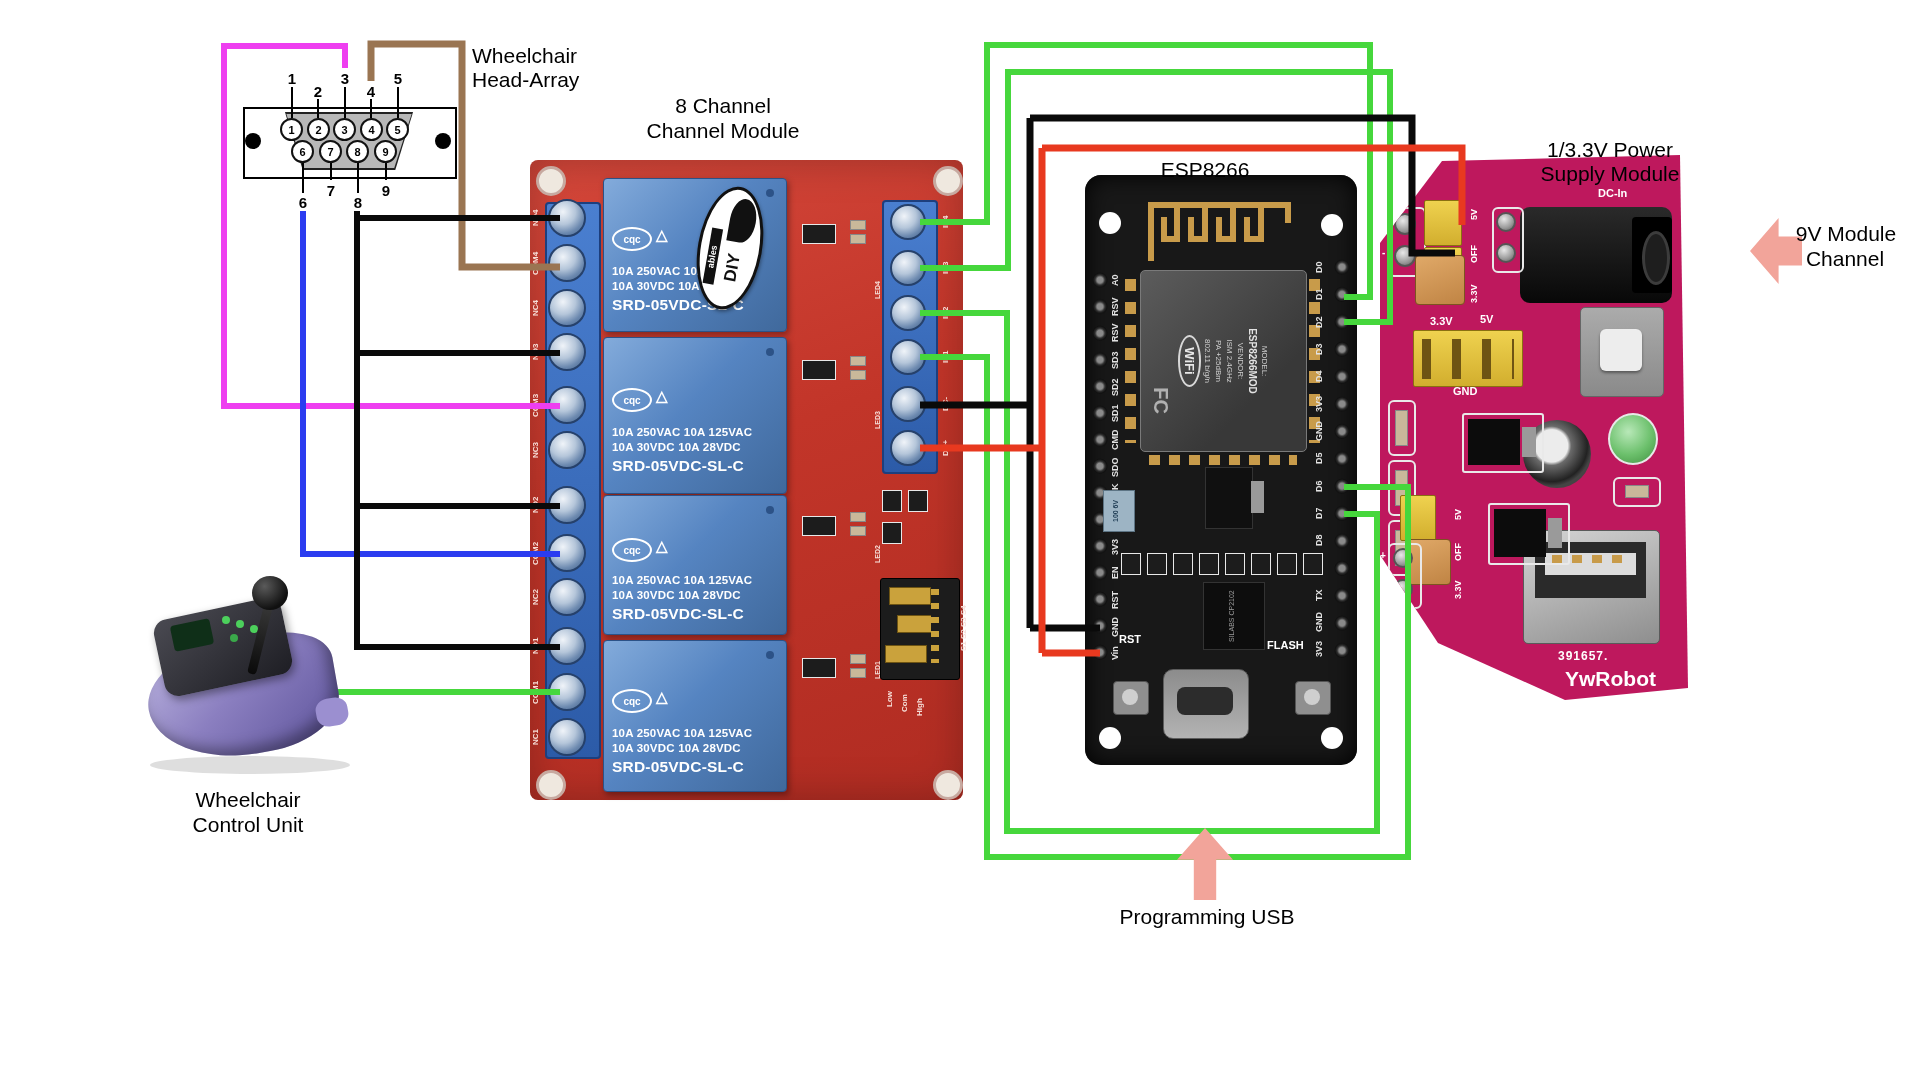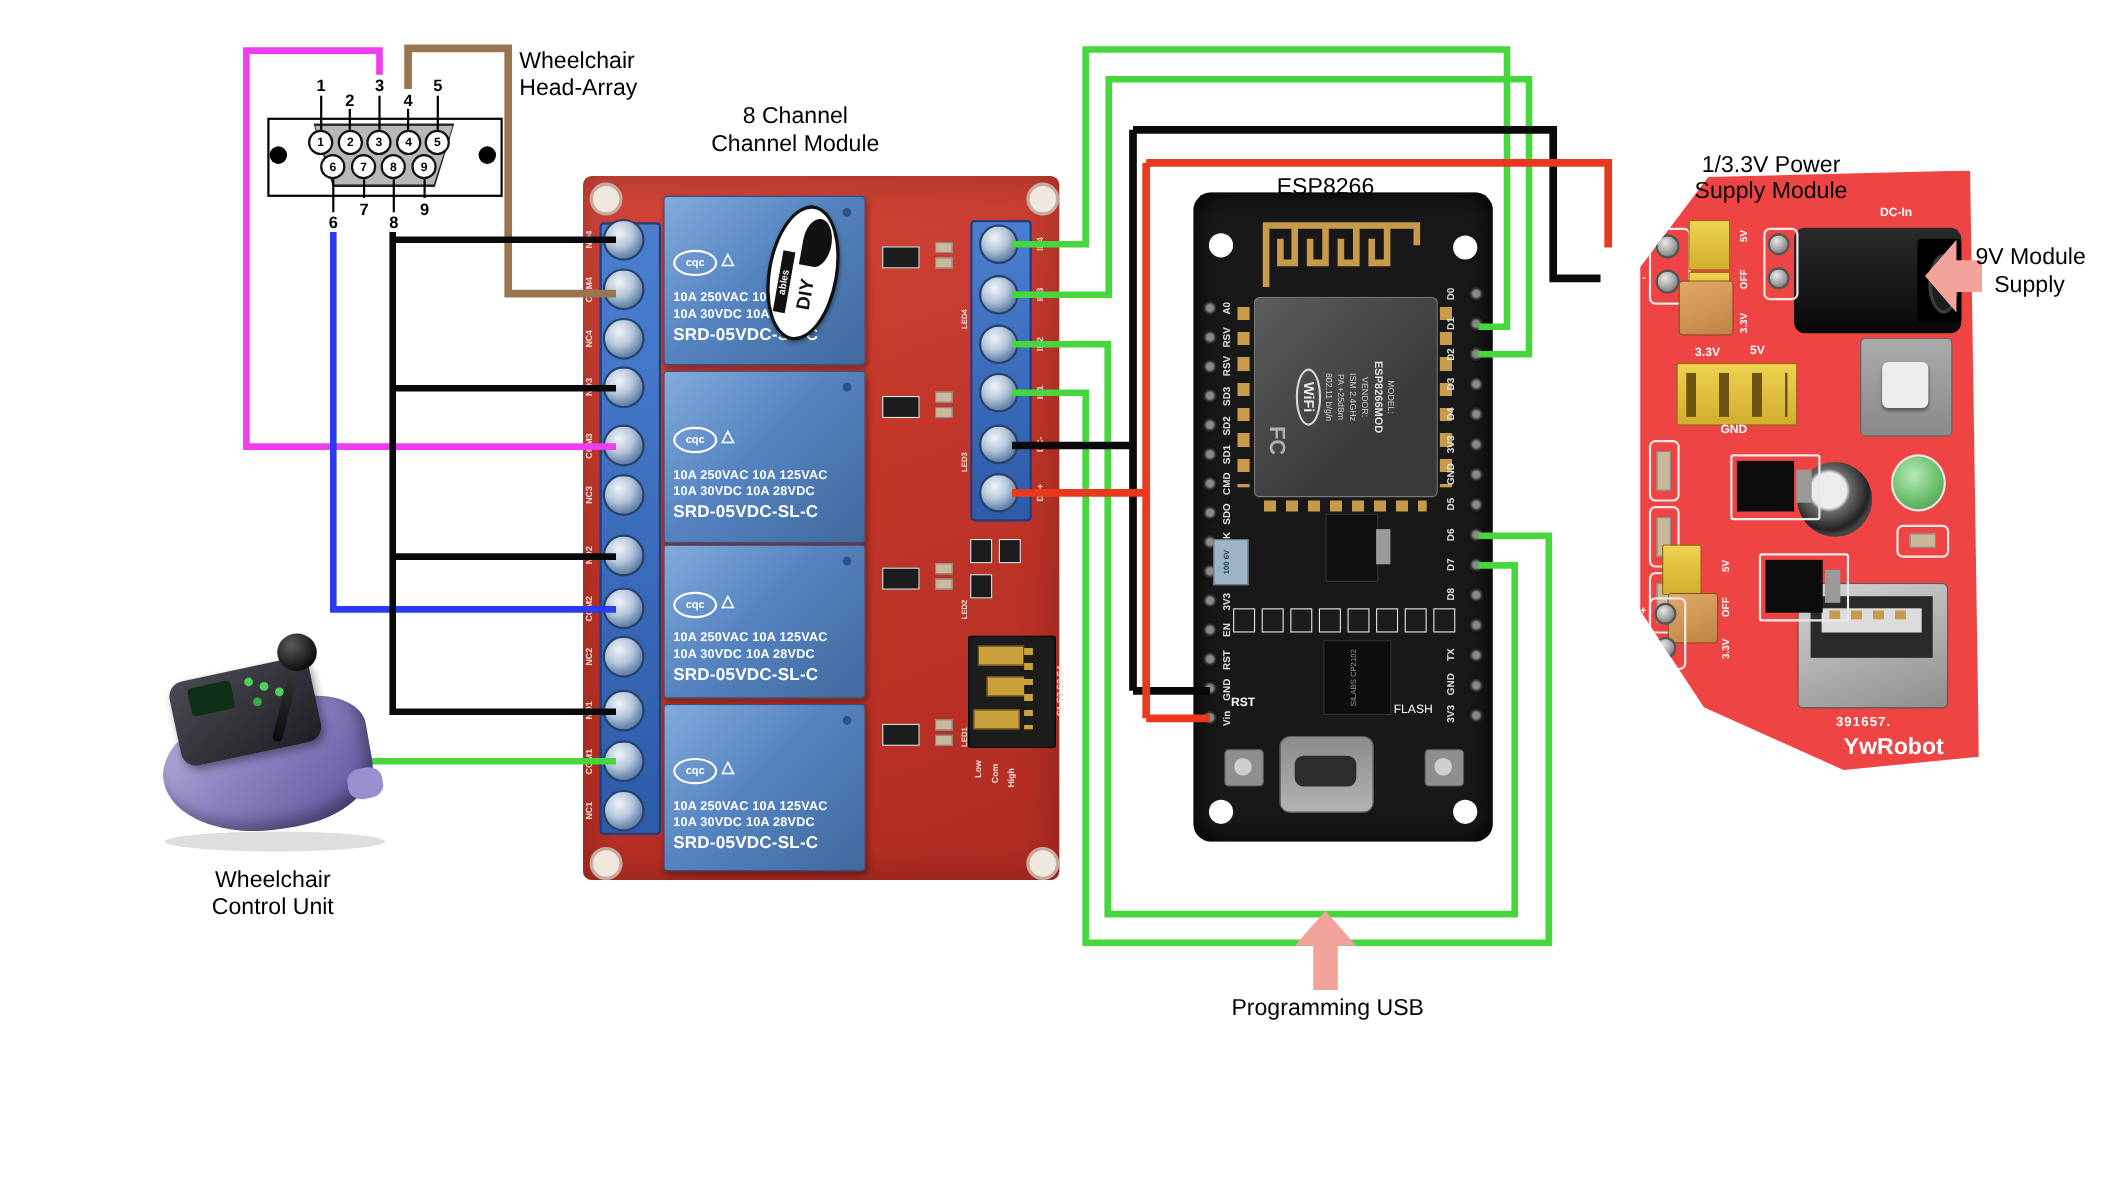--- a/index.html
+++ b/index.html
@@ -266,30 +266,30 @@
     <i class="smd" style="left:88px;top:378px;width:20px;height:22px"></i>
     <i class="smd" style="left:114px;top:378px;width:20px;height:22px"></i>
     <i class="smd" style="left:140px;top:378px;width:20px;height:22px"></i>
     <i class="smd" style="left:166px;top:378px;width:20px;height:22px"></i>
     <i class="smd" style="left:192px;top:378px;width:20px;height:22px"></i>
     <i class="smd" style="left:218px;top:378px;width:20px;height:22px"></i>
     <div style="position:absolute;left:118px;top:407px;width:60px;height:66px;background:#0d0d0d;border:1px solid #333">
       <span class="vt" style="left:24px;top:4px;height:58px;font-size:7px;color:#9a9a9a;font-weight:400">SILABS CP2102</span>
     </div>
     <span style="position:absolute;left:34px;top:458px;font-size:11px;font-weight:700;color:#fff">RST</span>
-    <span style="position:absolute;left:182px;top:464px;font-size:11px;font-weight:400;color:#fff">FLASH</span>
+    <span style="position:absolute;left:182px;top:464px;font-size:11px;font-weight:700;color:#fff">FLASH</span>
     <i style="left:28px;top:506px;width:34px;height:32px;background:#8f8f8f;border-radius:4px;border:1px solid #555"></i>
     <i style="left:37px;top:514px;width:16px;height:16px;border-radius:50%;background:#cfcfcf"></i>
     <i style="left:210px;top:506px;width:34px;height:32px;background:#8f8f8f;border-radius:4px;border:1px solid #555"></i>
     <i style="left:219px;top:514px;width:16px;height:16px;border-radius:50%;background:#cfcfcf"></i>
     <i style="left:78px;top:494px;width:84px;height:68px;background:linear-gradient(180deg,#8c8c8c,#b3b3b3);border:1px solid #5c5c5c;border-radius:10px"></i>
     <i style="left:92px;top:512px;width:56px;height:28px;background:#2c2c2c;border-radius:8px"></i>
   </div>
 
-  <div style="position:absolute;left:1491px;top:155px;width:308px;height:545px;background:#ef4444;clip-path:polygon(62px 6px,300px 0px,308px 533px,185px 545px,58px 488px,0px 400px,0px 88px)">
+  <div style="position:absolute;left:1380px;top:155px;width:308px;height:545px;background:#be185d;clip-path:polygon(62px 6px,300px 0px,308px 533px,185px 545px,58px 488px,0px 400px,0px 88px)">
     <span class="psulbl" style="left:218px;top:32px">DC-In</span>
 
     <i style="left:140px;top:52px;width:152px;height:96px;background:linear-gradient(180deg,#2a2a2a,#080808);border-radius:10px"></i>
     <i style="left:252px;top:62px;width:40px;height:76px;background:#000;border-radius:4px"></i>
     <i style="left:262px;top:76px;width:22px;height:48px;background:#1e1e1e;border:3px solid #3c3c3c;border-radius:50%"></i>
 
     <i style="left:200px;top:152px;width:82px;height:88px;background:linear-gradient(180deg,#ababab,#8a8a8a);border-radius:5px;border:1px solid #666"></i>
     <i style="left:220px;top:174px;width:42px;height:42px;background:#ededed;border-radius:6px;box-shadow:0 2px 3px rgba(0,0,0,.4)"></i>
 
     <i style="left:228px;top:258px;width:46px;height:48px;border:2px solid #e8e8e8;border-radius:50%;background:radial-gradient(circle at 40% 35%,#b8e8b8,#6cc06c 55%,#3f8f3f)"></i>
@@ -408,18 +408,18 @@
   <i class="arrow" style="left:1177px;top:828px;width:56px;height:72px;clip-path:polygon(50% 0,100% 44%,70% 44%,70% 100%,30% 100%,30% 44%,0 44%)"></i>
 
   <span class="t" style="left:472px;top:44px">Wheelchair</span>
   <span class="t" style="left:472px;top:68px">Head-Array</span>
   <span class="t ctr" style="left:723px;top:94px">8 Channel</span>
   <span class="t ctr" style="left:723px;top:119px">Channel Module</span>
   <span class="t ctr" style="left:1205px;top:158px">ESP8266</span>
   <span class="t ctr" style="left:1610px;top:138px">1/3.3V Power</span>
   <span class="t ctr" style="left:1610px;top:162px">Supply Module</span>
   <span class="t ctr" style="left:1846px;top:222px">9V Module</span>
-  <span class="t ctr" style="left:1845px;top:247px">Supply</span>
+  <span class="t ctr" style="left:1845px;top:247px">Channel</span>
   <span class="t ctr" style="left:248px;top:788px">Wheelchair</span>
   <span class="t ctr" style="left:248px;top:813px">Control Unit</span>
   <span class="t ctr" style="left:1207px;top:905px">Programming USB</span>
 
 </div>
 
 </body></html>

